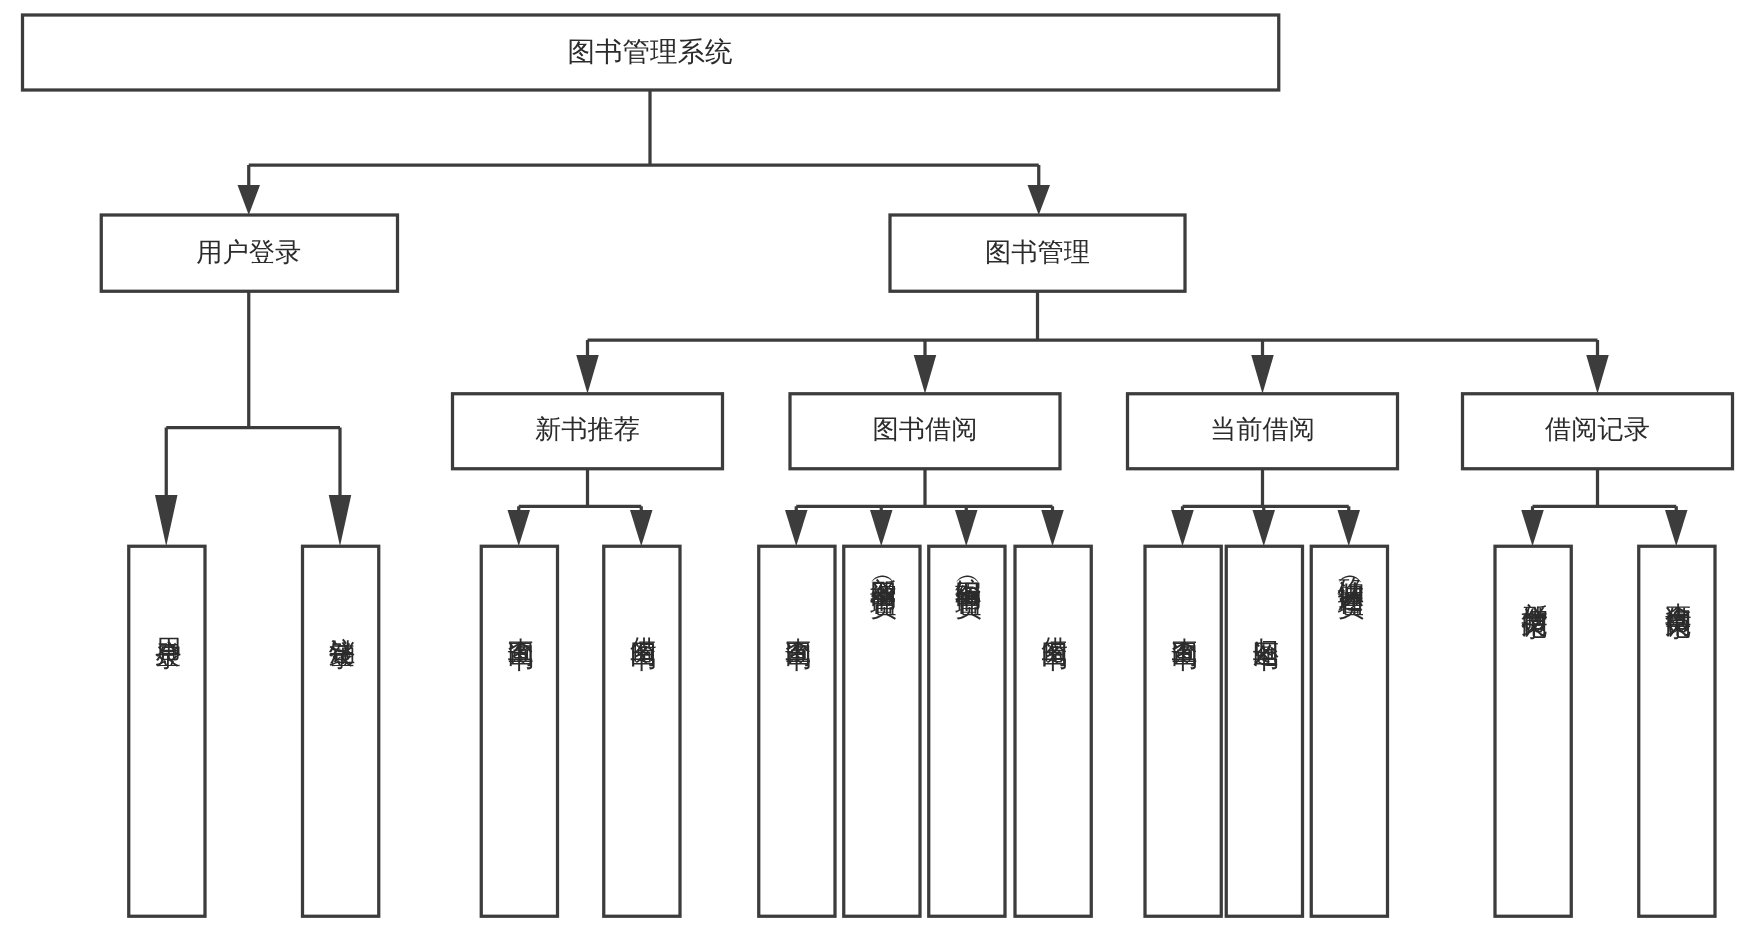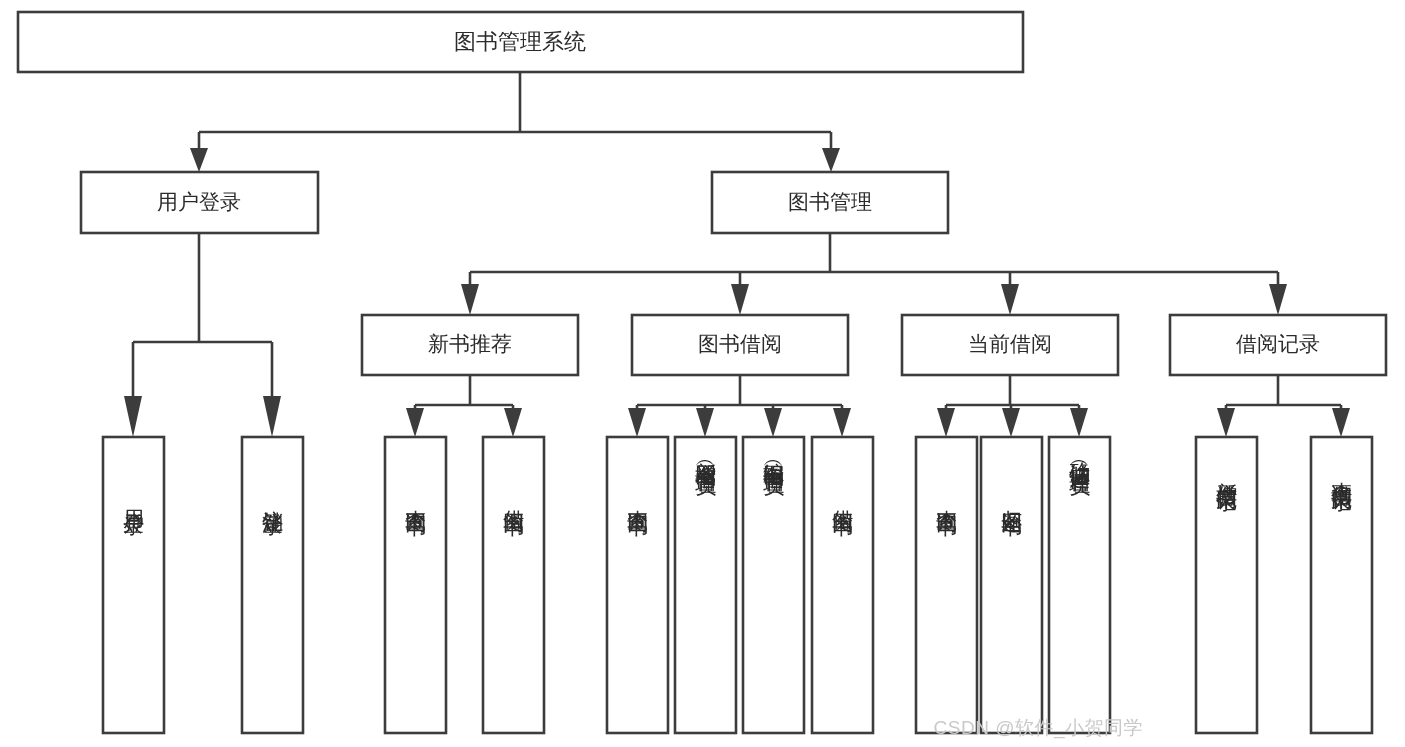--- a/index.html
+++ b/index.html
@@ -256,15 +256,14 @@
     <span class="vlabel">确认归还（管理员）</span>
   </div>
 
   <div class="vlabel-wrap" style="left:1196px; top:437px; width:61px; height:296px; padding-top:28px;">
     <span class="vlabel">新增借阅记录</span>
   </div>
   <div class="vlabel-wrap" style="left:1311px; top:437px; width:61px; height:296px; padding-top:28px;">
     <span class="vlabel">查询借阅记录</span>
   </div>
 
-  <div class="watermark">CSDN @软件_小贺同学</div>
 
 </div>
 
 </body></html>

